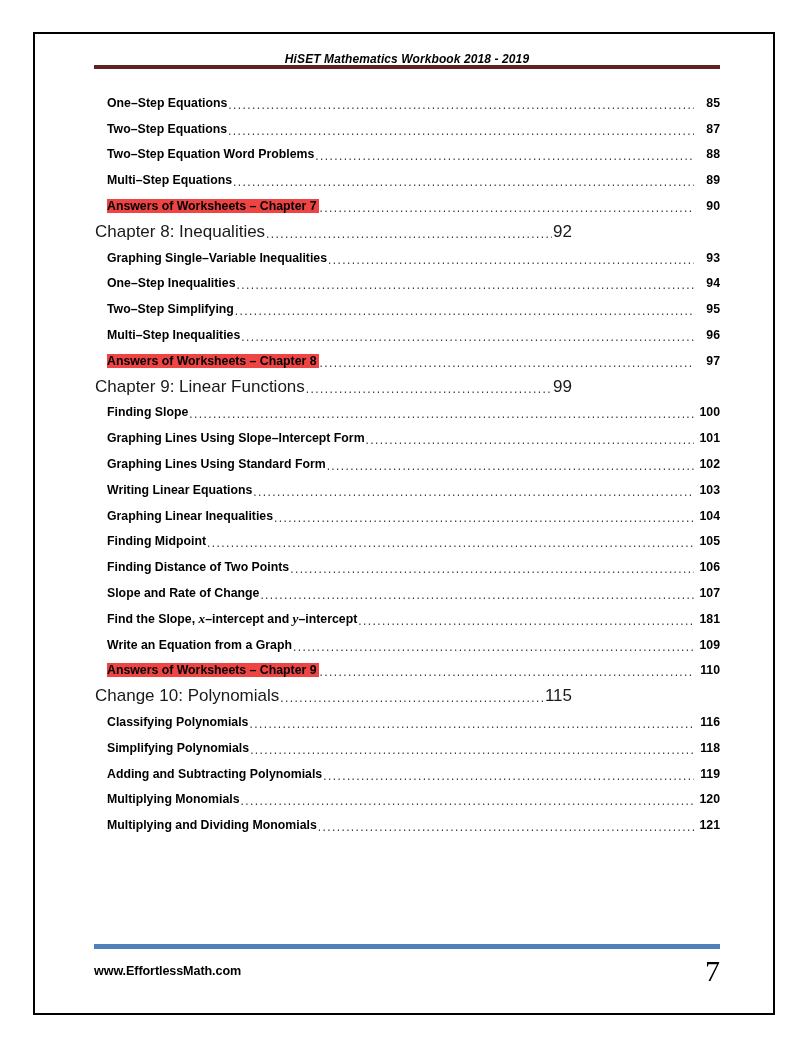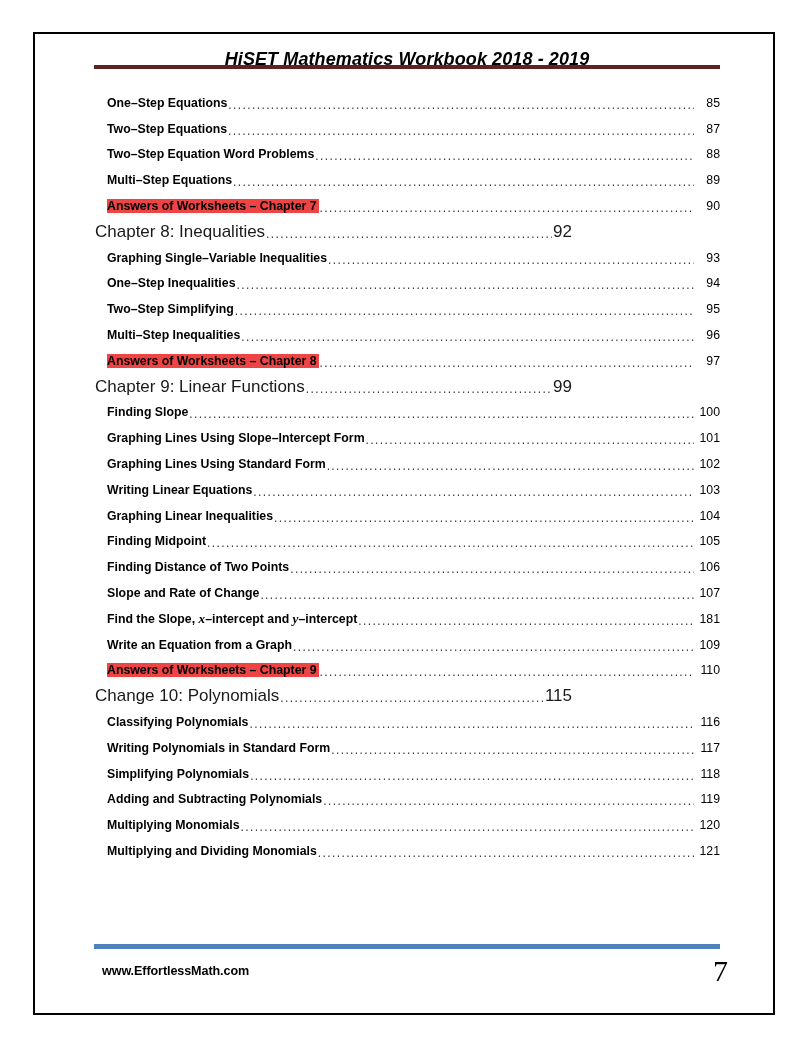--- a/index.html
+++ b/index.html
@@ -38,21 +38,21 @@
 
   
   .doc-header {
     position: absolute;
     left: 0;
     top: 15px;
     width: 100%;
     text-align: center;
   }
   .doc-header-title {
-    font-size: 18px;
+    font-size: 12px;
     font-weight: bold;
     font-style: italic;
     letter-spacing: 0.1px;
     color: #000000;
     white-space: nowrap;
   }
   .header-rule {
     position: absolute;
     left: 0;
     top: 31px;
@@ -136,42 +136,42 @@
     font-weight: normal;
   }
 
   .toc-row.level2 .toc-inner {
     display: flex;
     align-items: center;
     width: 100%;
   }
   .toc-row.level2 .toc-page {
     min-width: 25px;
-    font-weight: normal;
+    font-weight: bold;
     text-align: right;
   }
 
   
   .toc-row.highlight .toc-label {
     background: #ef4444;
     padding-right: 2px;
   }
 
   
   .footer-rule {
     position: absolute;
     left: 0;
     top: 910px;
     width: 626px;
     height: 5px;
     background: #4F81BD;
   }
   .doc-footer {
     position: absolute;
-    left: 8px;
+    left: 0;
     top: 922px;
     width: 626px;
     display: flex;
     align-items: flex-start;
     justify-content: space-between;
   }
   .footer-site {
     font-size: 12.6px;
     font-weight: bold;
     letter-spacing: -0.1px;
@@ -368,27 +368,20 @@
         </div>
         <div class="toc-row level2">
           <div class="toc-inner">
             <span class="toc-label">Classifying Polynomials</span>
             <span class="toc-dots"></span>
             <span class="toc-page">116</span>
           </div>
         </div>
         <div class="toc-row level2">
           <div class="toc-inner">
-            <span class="toc-label">Writing Polynomials in Standard Form</span>
-            <span class="toc-dots"></span>
-            <span class="toc-page">117</span>
-          </div>
-        </div>
-        <div class="toc-row level2">
-          <div class="toc-inner">
             <span class="toc-label">Simplifying Polynomials</span>
             <span class="toc-dots"></span>
             <span class="toc-page">118</span>
           </div>
         </div>
         <div class="toc-row level2">
           <div class="toc-inner">
             <span class="toc-label">Adding and Subtracting Polynomials</span>
             <span class="toc-dots"></span>
             <span class="toc-page">119</span>

